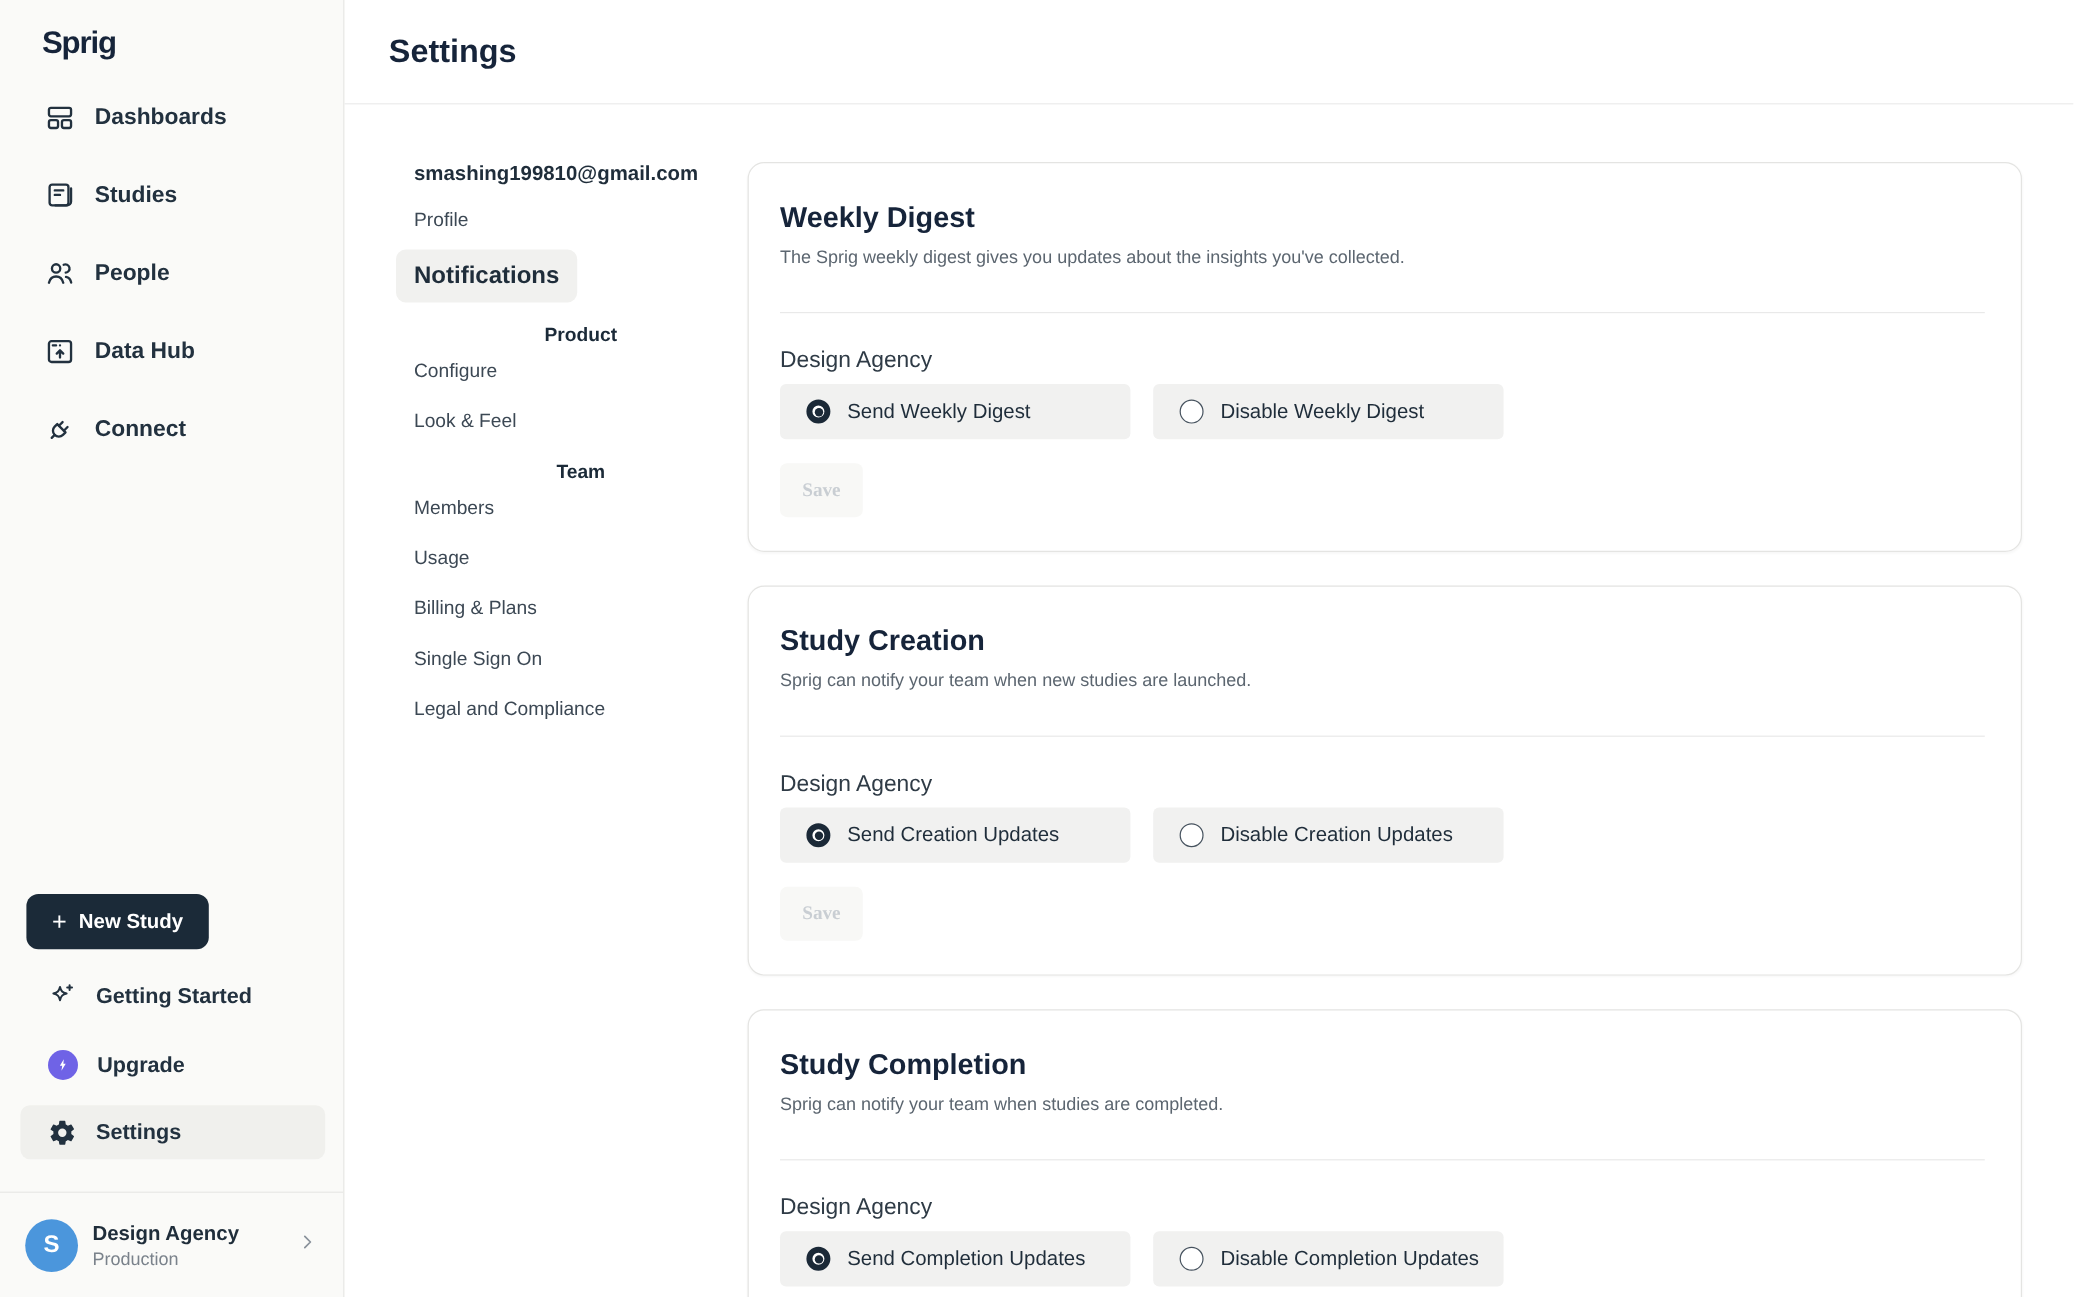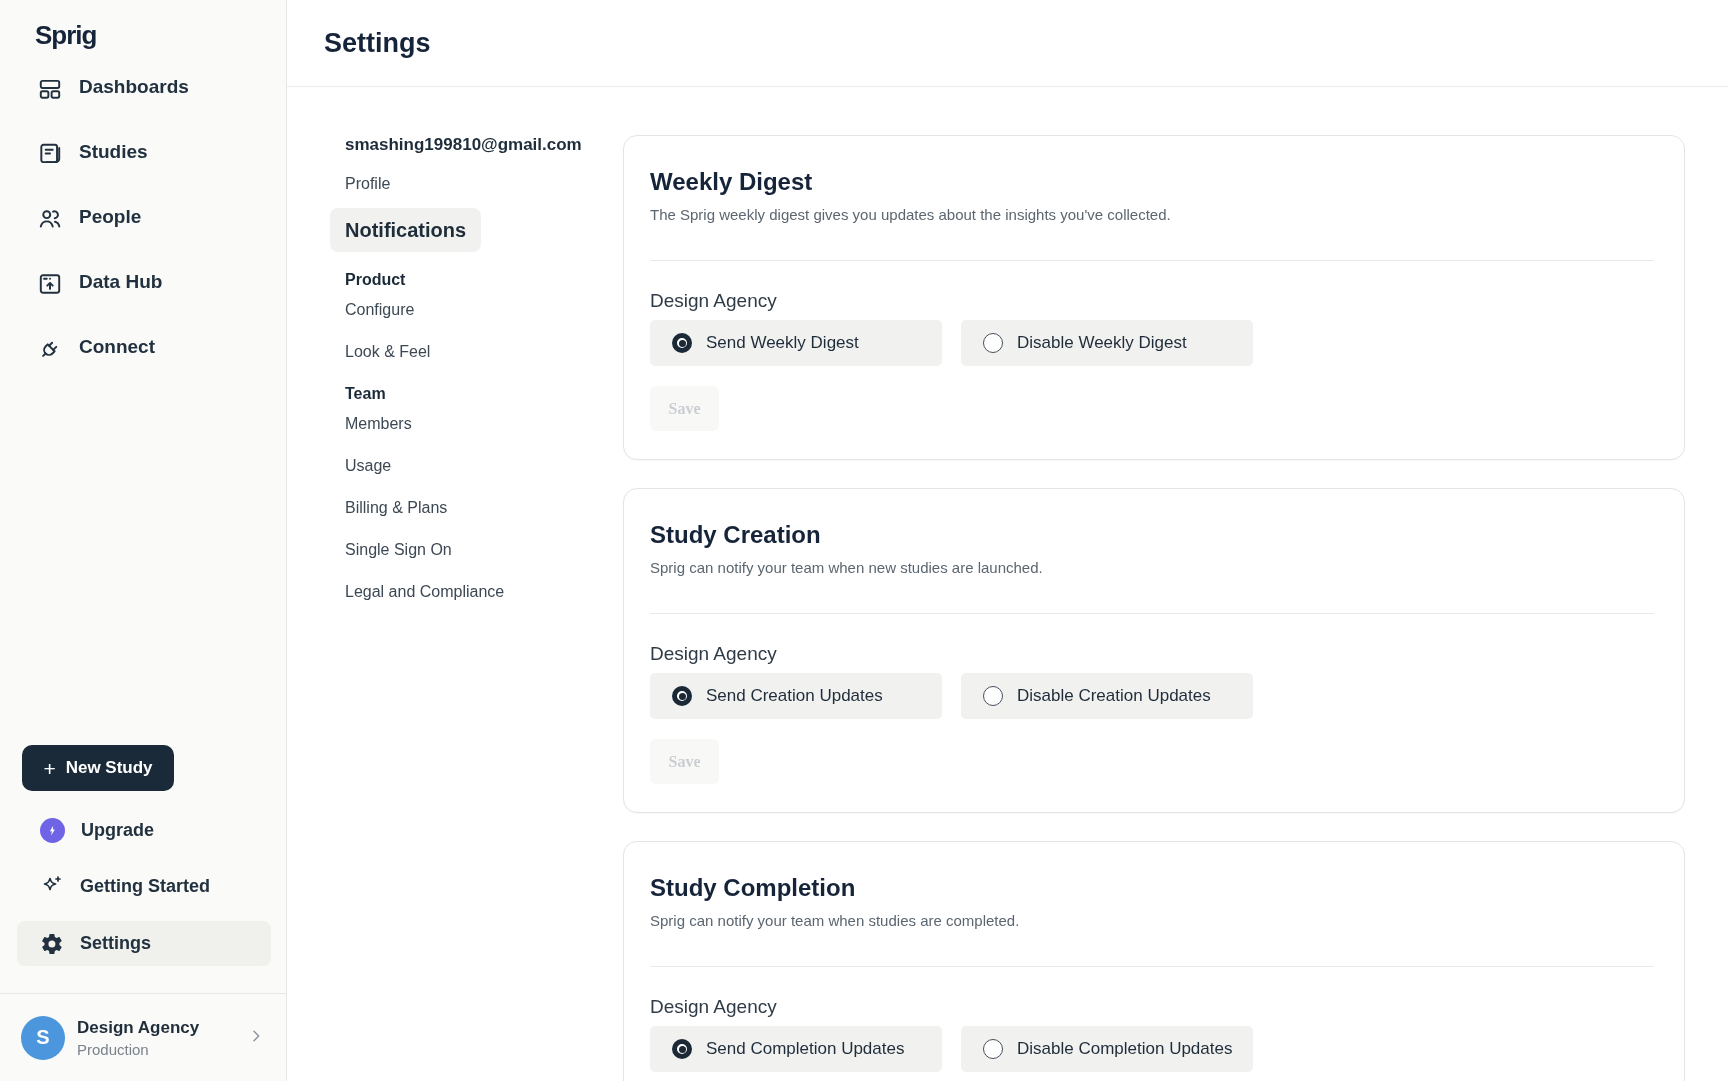--- a/index.html
+++ b/index.html
@@ -6,21 +6,21 @@
   html,body { width:1728px; height:1081px; overflow:hidden; background:#fff;
     font-family:"Liberation Sans", sans-serif; color:#1F2D3A; }
   .app { display:flex; width:100%; height:100%; }
 
   
   .sidebar { width:287px; min-width:287px; height:100%; background:#FAFAF8;
     border-right:1px solid #E8E8E5; display:flex; flex-direction:column; }
   .logo { margin:20px 0 0 35px; font-size:26px; font-weight:700; color:#16243A;
     letter-spacing:-1px; }
   .nav { margin-top:25px; }
-  .nav-item { display:flex; gap:16px; height:44px;
+  .nav-item { display:flex; align-items:center; gap:16px; height:44px;
     padding-left:37px; margin-bottom:21px; cursor:pointer; }
   .nav-item svg { width:26px; height:26px; color:#22313F; flex:0 0 auto; }
   .nav-label { font-size:19px; font-weight:600; color:#22313F; }
 
   .sidebar-bottom { margin-top:auto; }
   .new-study { margin-left:22px; width:152px; height:46px; border:none;
     border-radius:10px; background:#1B2A38; color:#fff; font-size:17px;
     font-weight:600; display:flex; align-items:center; justify-content:center;
     gap:10px; cursor:pointer; margin-bottom:17px;
     font-family:"Liberation Sans", sans-serif; }
@@ -63,21 +63,21 @@
   .subnav-link { font-size:16px; color:#3C4854; margin-bottom:10px; cursor:pointer;
     width:fit-content; padding:5px 0; }
   .subnav-pill { background:#F1F1EF; border-radius:8px; height:44px;
     display:flex; align-items:center; padding:0 15px; margin-left:-15px;
     width:fit-content; margin-bottom:19px; cursor:pointer; }
   .subnav-pill span { font-size:20px; font-weight:600; color:#1F2D3A; }
   .subnav-section-title { font-size:16px; font-weight:700; color:#1B2A38;
     margin-bottom:12px; }
   .subnav-item { font-size:16px; color:#3C4854; margin-bottom:24px;
     cursor:pointer; width:fit-content; }
-  .subnav-section { margin-top:14px; }
+  .subnav-section { margin-top:14px;text-align:center; }
   .subnav-section + .subnav-section { margin-top:20px; }
 
   
   .cards { flex:1; margin-right:43px; display:flex; flex-direction:column; }
   .card { background:#fff; border:1px solid #E4E4E2; border-radius:14px;
     padding:26px 30px 28px 26px; margin-bottom:28px;
     box-shadow:0 1px 2px rgba(0,0,0,0.03); }
   .card-title { font-size:24px; font-weight:700; color:#16243A; margin-top:6px; }
   .card-desc { font-size:15px; color:#5C6670; margin-top:9px; line-height:20px; }
   .divider { height:1px; background:#E9E9E9; margin-top:35px; }
@@ -148,37 +148,37 @@
         <span class="nav-label">Connect</span>
       </div>
     </nav>
 
     <div class="sidebar-bottom">
       <button class="new-study">
         <span class="plus">+</span>
         <span>New Study</span>
       </button>
 
+      <div class="side-row getting-started">
+        <svg viewBox="0 0 24 24" fill="none" stroke="currentColor" stroke-width="1.7" stroke-linecap="round" stroke-linejoin="round">
+          <path d="M10 4.5c.9 3.6 2 4.7 5.5 5.5-3.5.8-4.6 1.9-5.5 5.5-.9-3.6-2-4.7-5.5-5.5 3.5-.8 4.6-1.9 5.5-5.5z"></path>
+          <path d="M18 3v4M16 5h4"></path>
+        </svg>
+        <span class="side-row-label">Getting Started</span>
+      </div>
+
       <div class="side-row upgrade">
         <span class="upgrade-badge">
           <svg viewBox="0 0 24 24">
               <path d="M13.2 3 7.2 13.2h3.6L9.6 21l6.6-10.8h-3.6z" fill="#fff"></path>
             </svg>
         </span>
         <span class="side-row-label">Upgrade</span>
       </div>
 
-      <div class="side-row getting-started">
-        <svg viewBox="0 0 24 24" fill="none" stroke="currentColor" stroke-width="1.7" stroke-linecap="round" stroke-linejoin="round">
-          <path d="M10 4.5c.9 3.6 2 4.7 5.5 5.5-3.5.8-4.6 1.9-5.5 5.5-.9-3.6-2-4.7-5.5-5.5 3.5-.8 4.6-1.9 5.5-5.5z"></path>
-          <path d="M18 3v4M16 5h4"></path>
-        </svg>
-        <span class="side-row-label">Getting Started</span>
-      </div>
-
       <div class="settings-row">
         <svg viewBox="0 0 24 24">
           <path fill="currentColor" d="M19.4 13c.04-.33.06-.66.06-1s-.02-.67-.06-1l2.1-1.65a.5.5 0 0 0 .12-.64l-2-3.46a.5.5 0 0 0-.6-.22l-2.49 1a7.3 7.3 0 0 0-1.73-1l-.38-2.65A.5.5 0 0 0 13.92 2h-4a.5.5 0 0 0-.5.42l-.38 2.65c-.63.26-1.2.6-1.73 1l-2.49-1a.5.5 0 0 0-.6.22l-2 3.46a.5.5 0 0 0 .12.64L4.54 11c-.04.33-.06.66-.06 1s.02.67.06 1l-2.2 1.65a.5.5 0 0 0-.12.64l2 3.46c.14.24.42.34.6.22l2.49-1c.53.4 1.1.74 1.73 1l.38 2.65c.04.24.25.42.5.42h4c.25 0 .46-.18.5-.42l.38-2.65c.63-.26 1.2-.6 1.73-1l2.49 1c.24.1.5 0 .6-.22l2-3.46a.5.5 0 0 0-.12-.64zM11.92 15.5a3.5 3.5 0 1 1 0-7 3.5 3.5 0 0 1 0 7z"></path>
         </svg>
         <span class="side-row-label">Settings</span>
       </div>
 
       <div class="workspace">
         <div class="avatar">S</div>
         <div class="ws-text">

